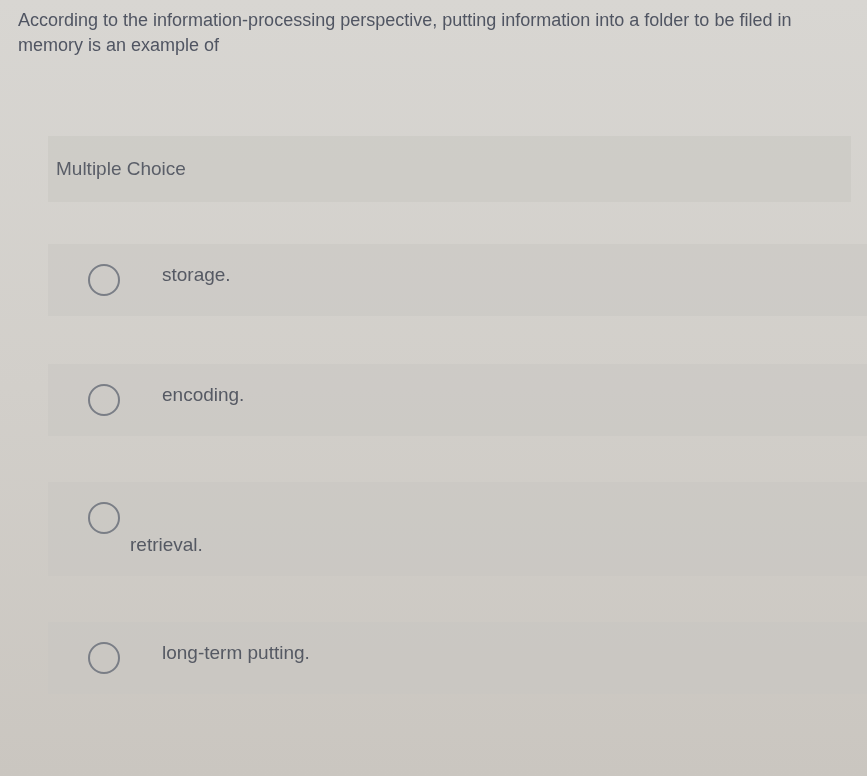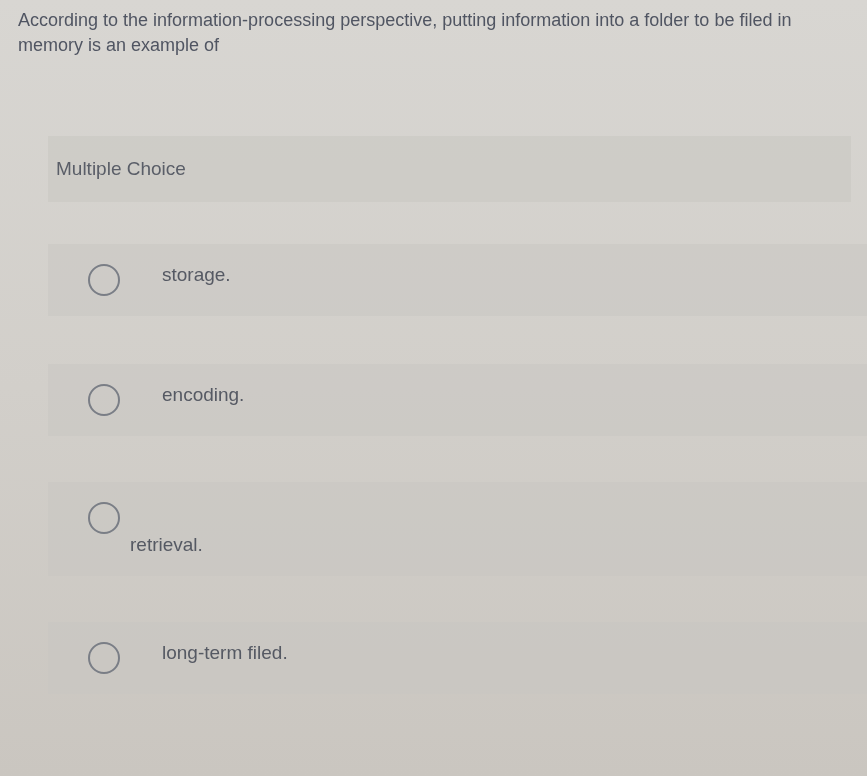--- a/index.html
+++ b/index.html
@@ -85,16 +85,16 @@
     <div class="option-row">
       <div class="radio"></div>
       <span class="option-text">encoding.</span>
     </div>
     <div class="option-row">
       <div class="radio"></div>
       <span class="option-text">retrieval.</span>
     </div>
     <div class="option-row">
       <div class="radio"></div>
-      <span class="option-text">long-term filed.</span>
+      <span class="option-text">long-term putting.</span>
     </div>
   </div>
 </div>
 
 </body></html>

